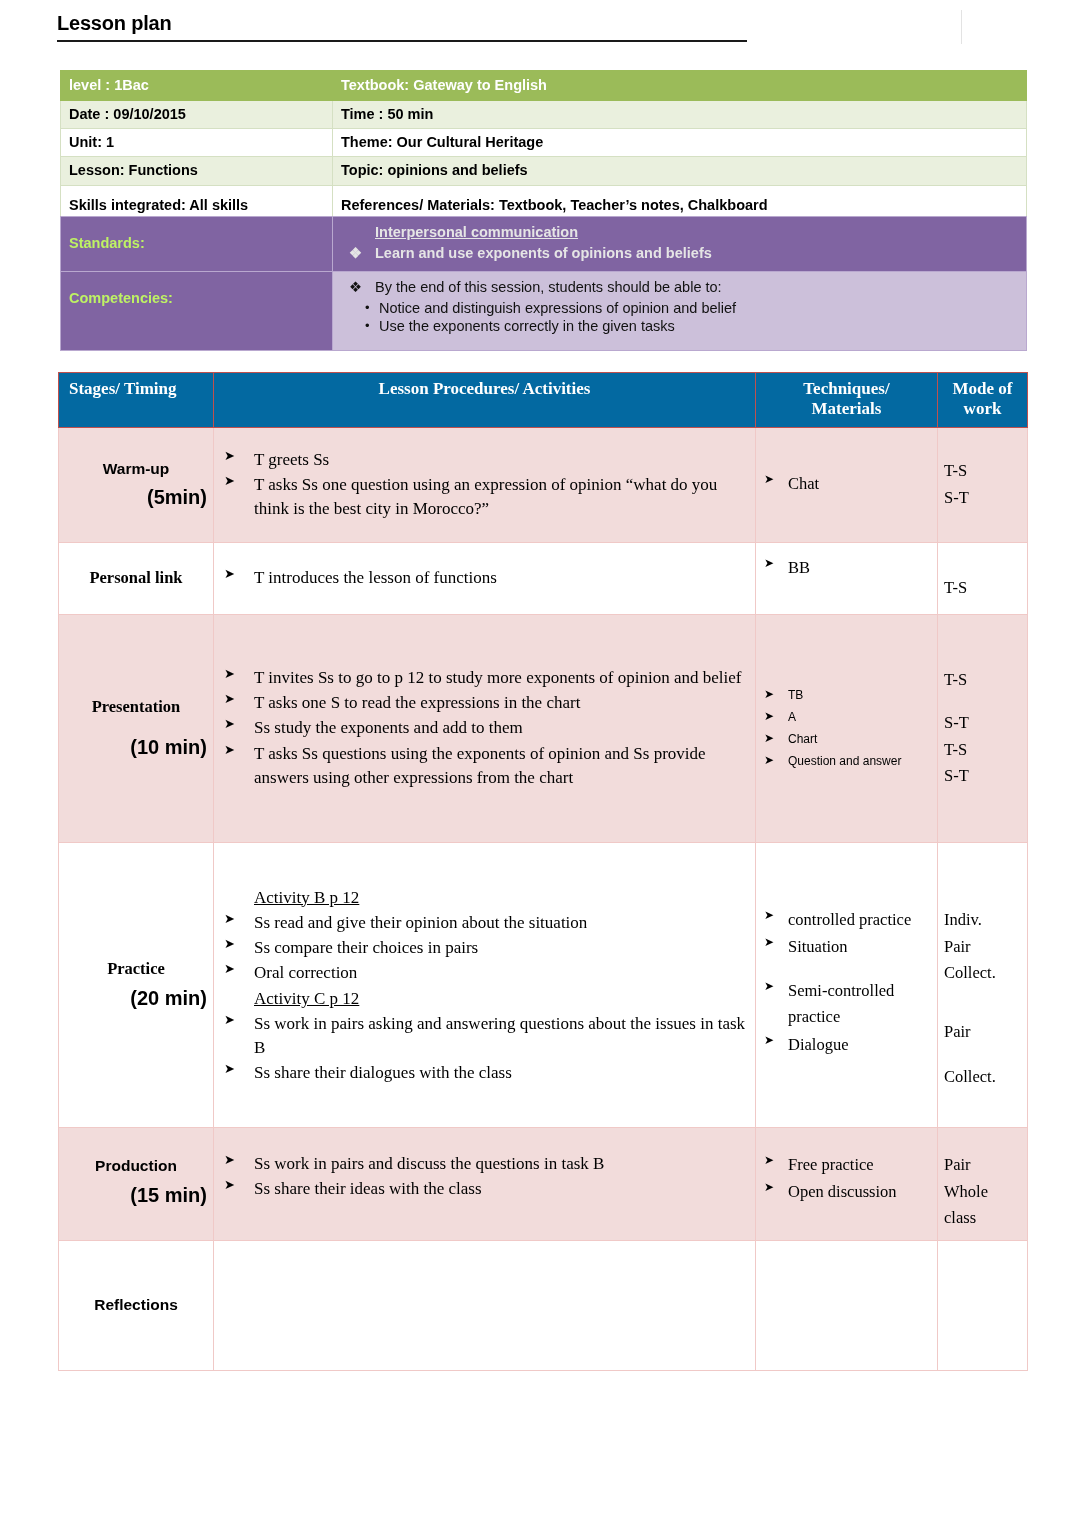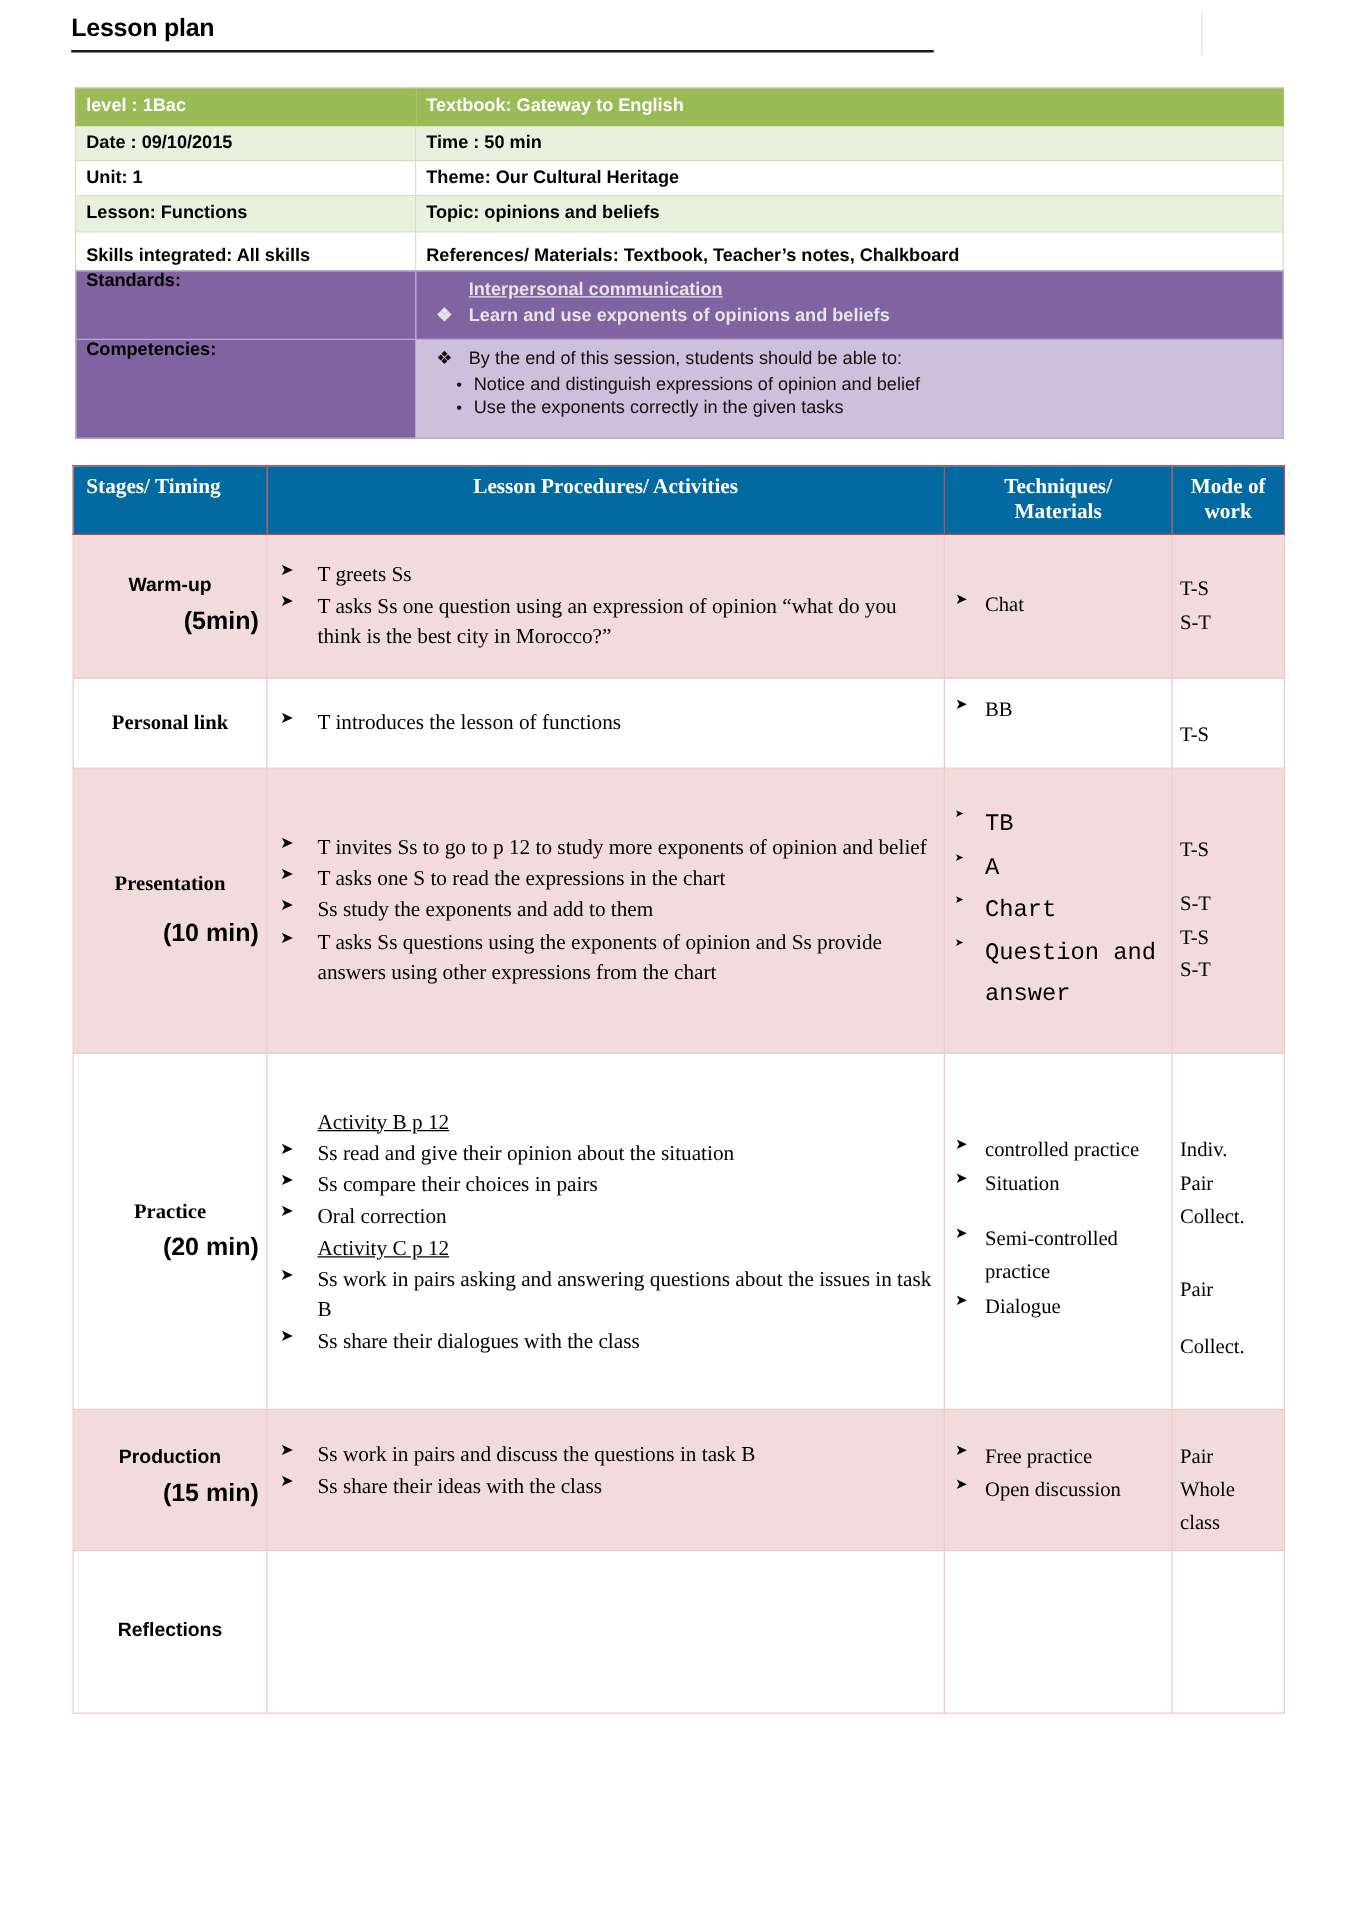--- a/index.html
+++ b/index.html
@@ -84,23 +84,23 @@
   #std-table col.c1 { width: 272px; }
   #std-table td {
     font-family: "Liberation Sans", sans-serif;
     font-size: 14.5px;
     vertical-align: top;
     border: 1px solid #b9a8cf;
     padding: 0;
   }
   #std-table td.label {
     background: #8064A2;
-    color: #000000;
-    font-weight: bold;
-    padding: 0 8px 6px 8px;
+    color: #bef264;
+    font-weight: bold;
+    padding: 18px 8px 6px 8px;
   }
   #std-table td.body-dark {
     background: #8064A2;
     color: #e5e5e5;
     font-weight: bold;
     padding: 5px 8px 7px 8px;
   }
   #std-table td.body-light {
     background: #CCC0DA;
     color: #111111;
@@ -172,22 +172,22 @@
 
   td.proc {
     font-family: "Liberation Serif", serif;
     font-size: 17px;
     line-height: 1.42;
     padding-left: 12px;
     padding-right: 10px;
     vertical-align: middle;
   }
   td.tech {
-    font-family: Liberation Mono, monospace;
-    font-size: 19px;
+    font-family: Liberation Sans, sans-serif;
+    font-size: 12px;
     line-height: 1.75;
     padding-left: 10px;
     vertical-align: middle;
   }
   td.tech.serif {
     font-family: "Liberation Serif", serif;
     font-size: 16.5px;
     line-height: 1.6;
   }
   td.mode {

